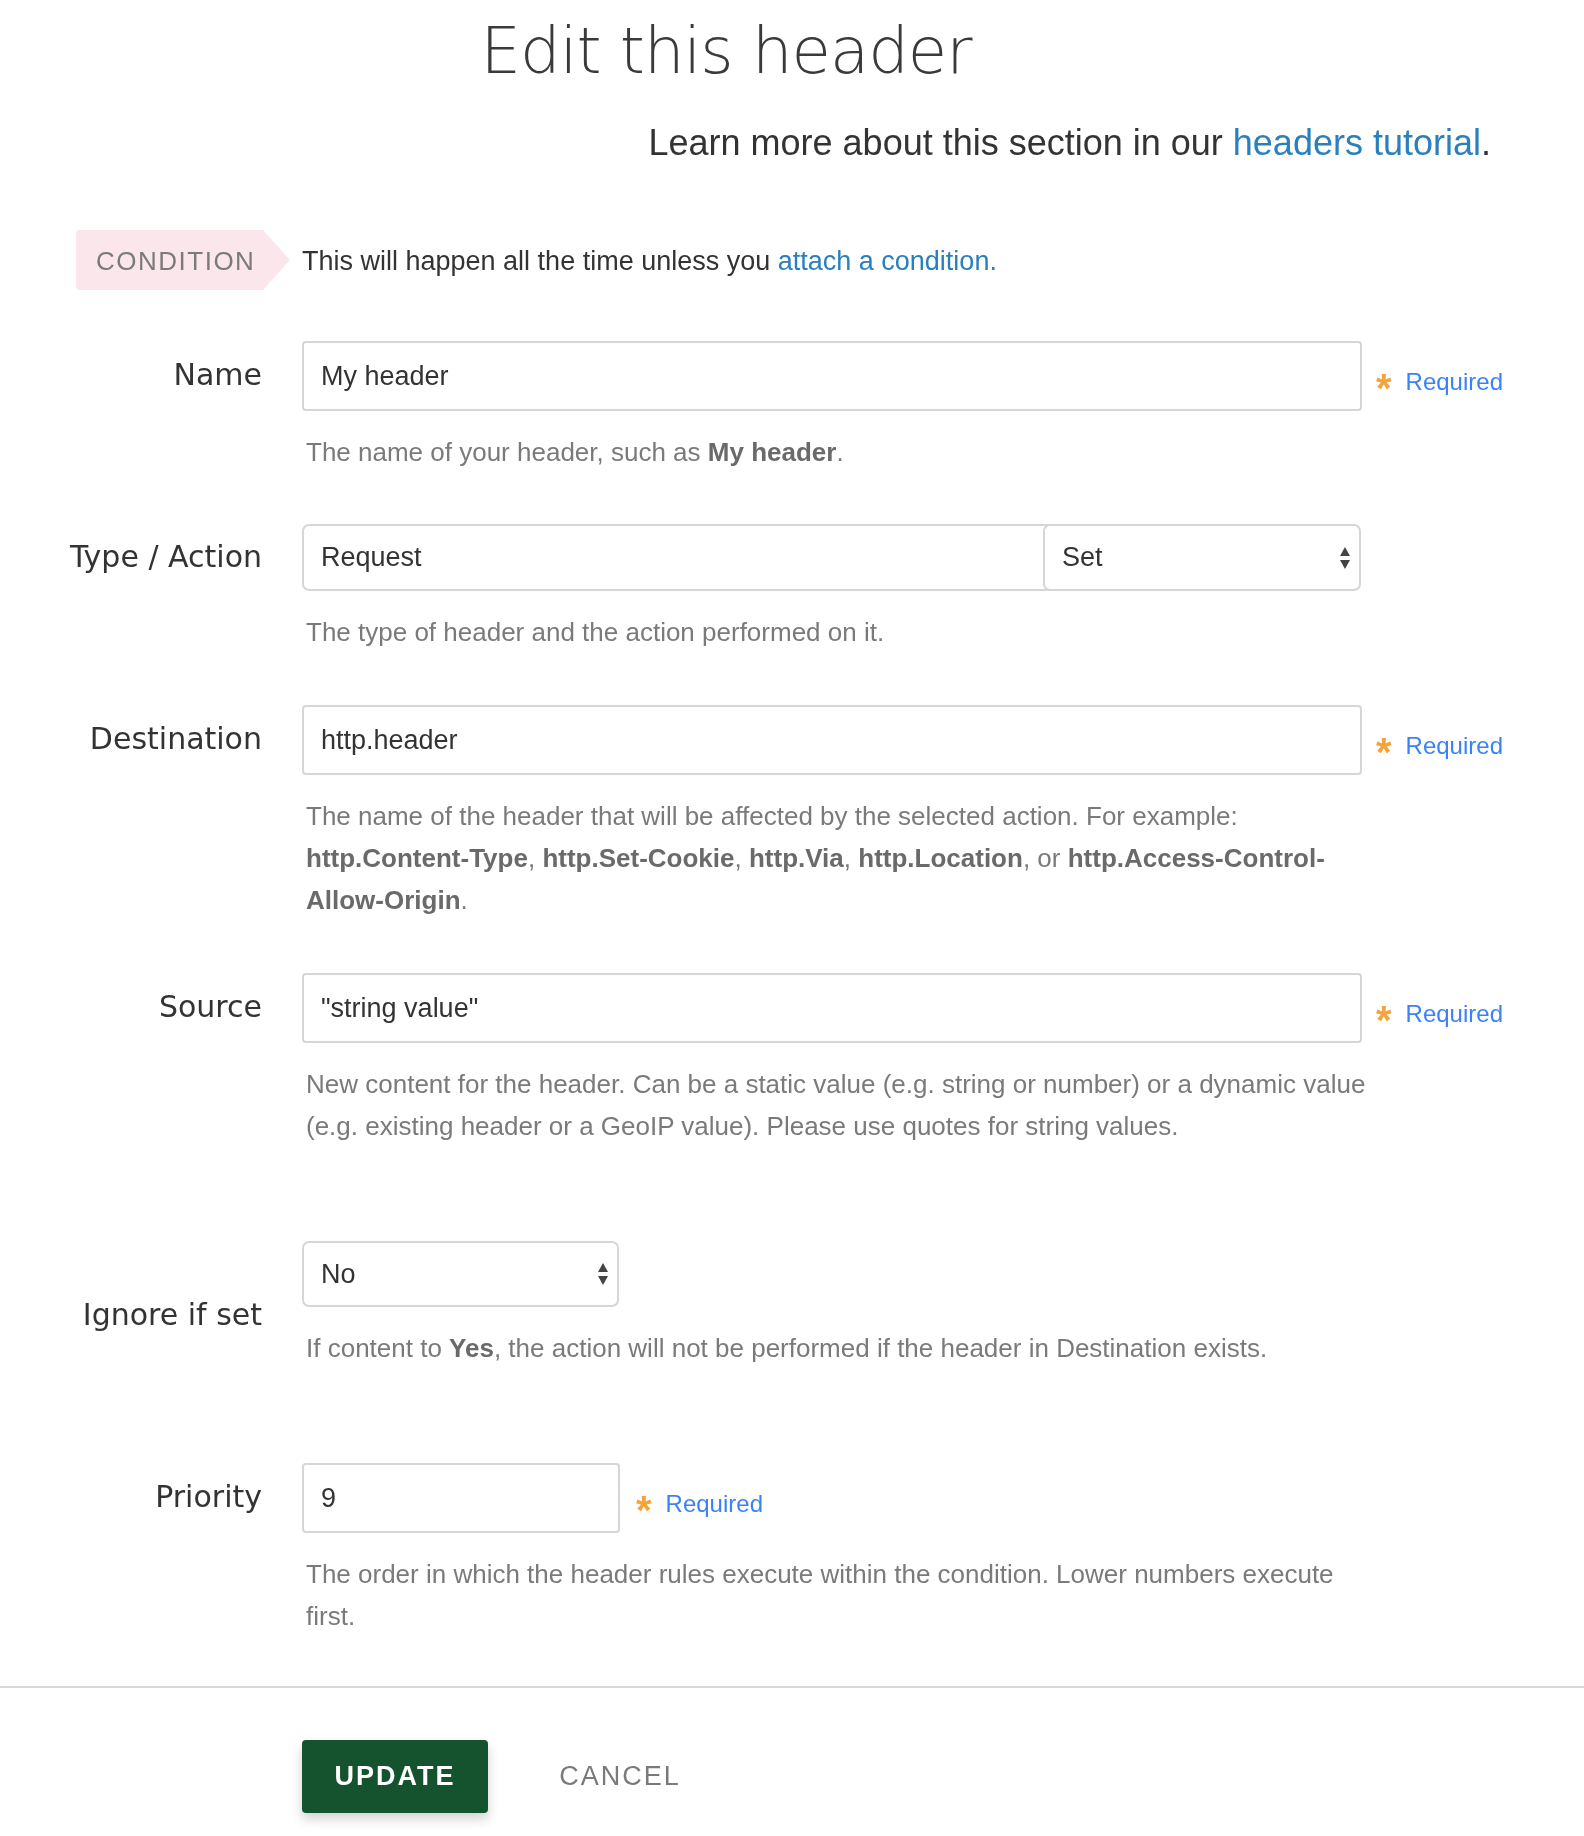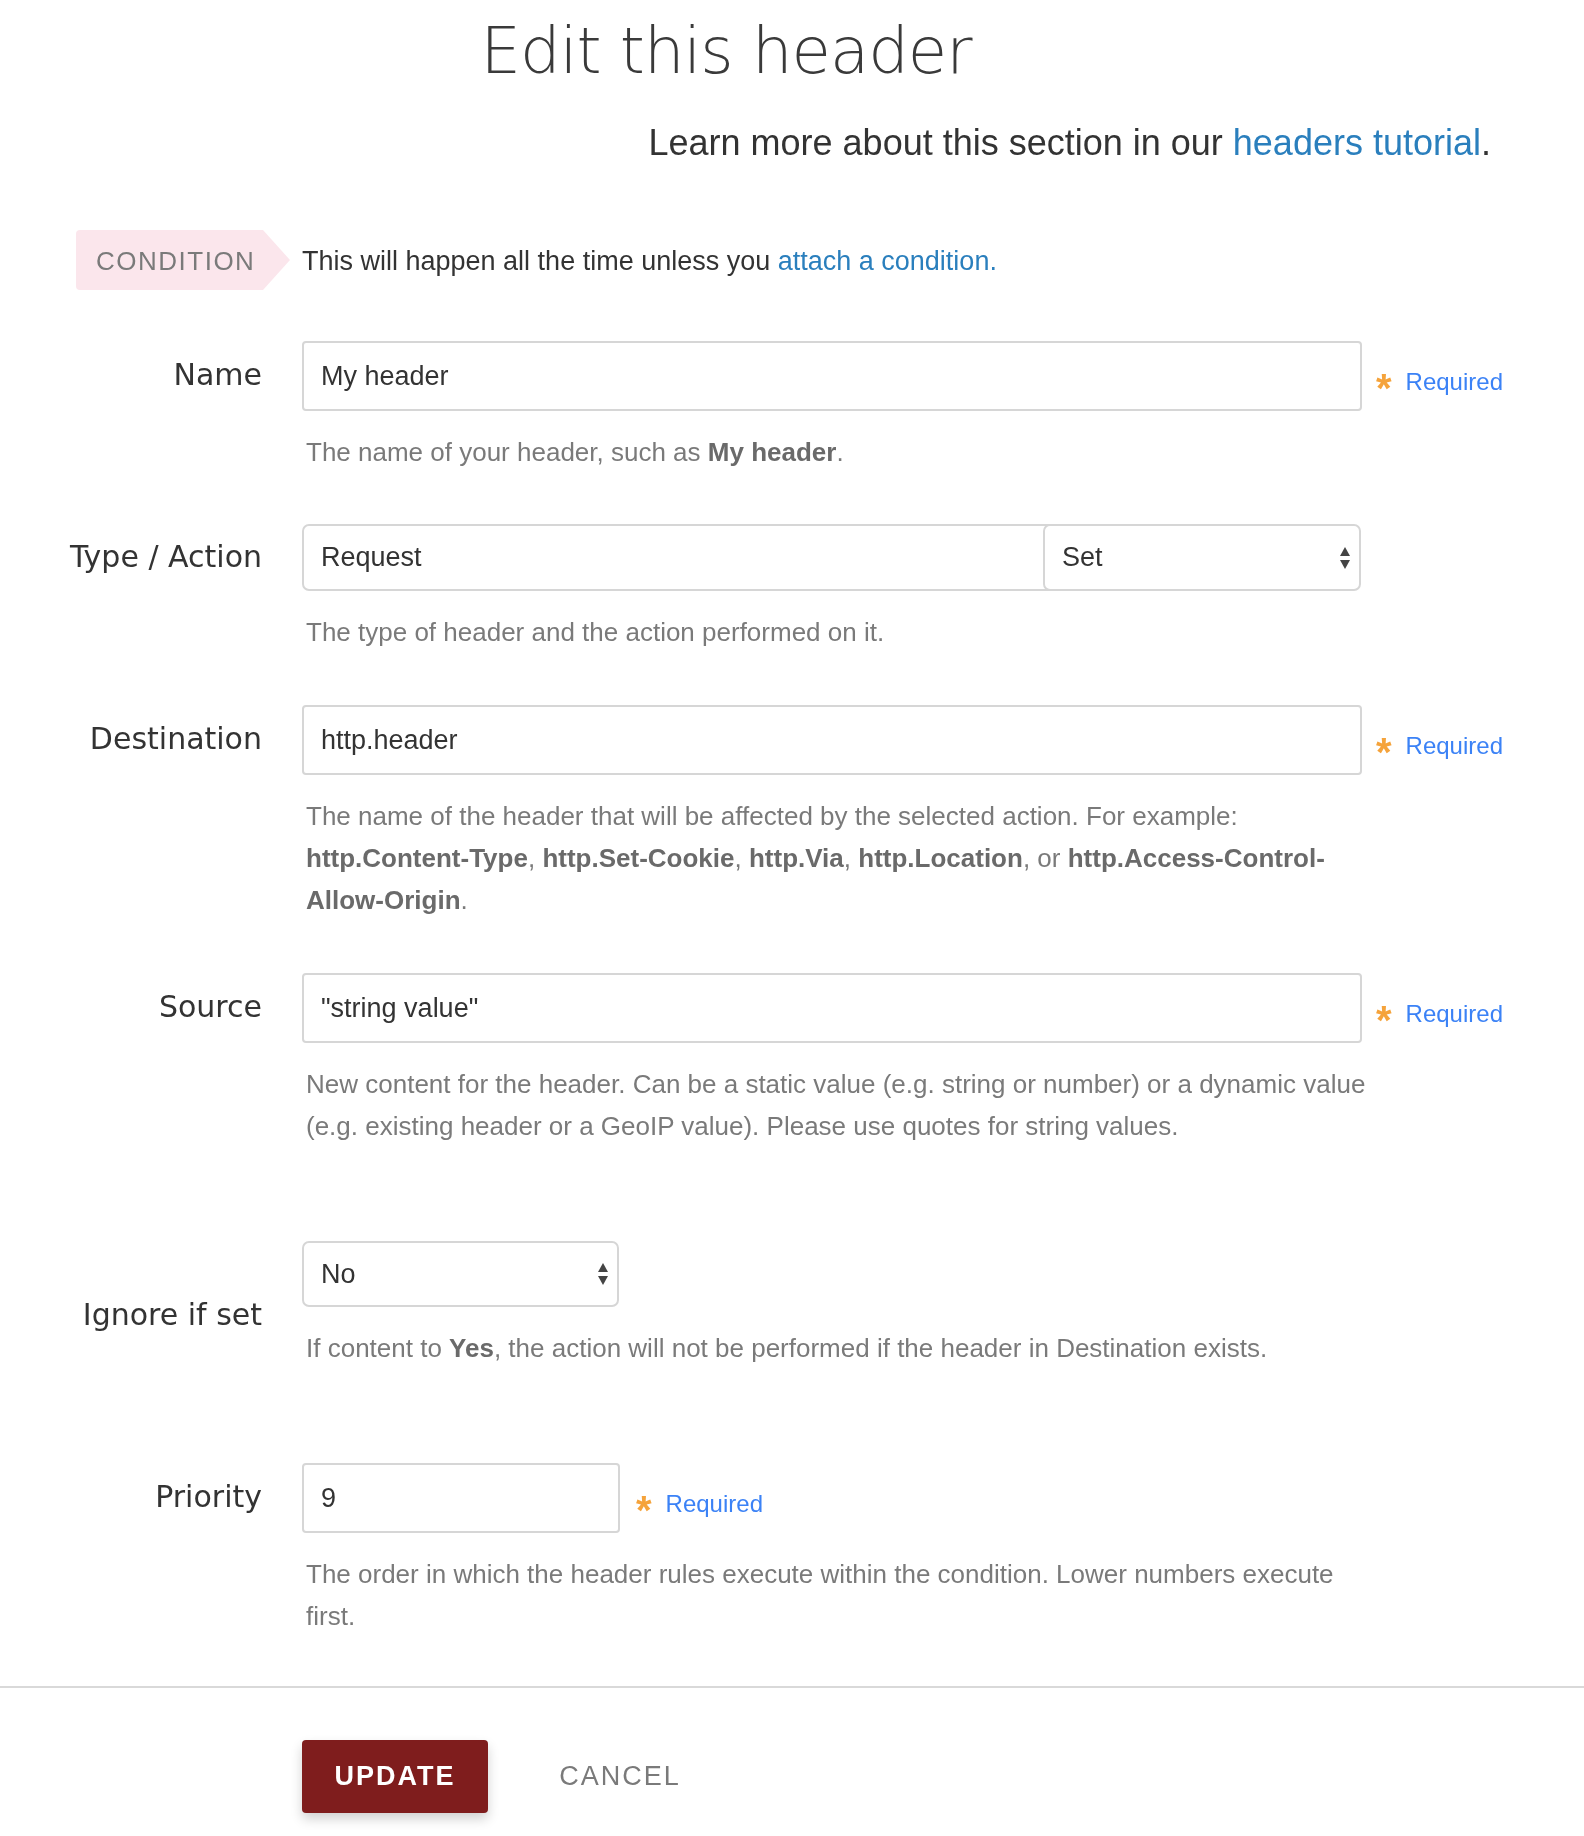--- a/index.html
+++ b/index.html
@@ -27,21 +27,21 @@
 
   .req { position: absolute; display: flex; align-items: center; gap: 14px; }
   .req .star { color: #f5a33b; font-size: 40px; font-weight: bold; line-height: 1; margin-top: 12px; }
   .req .rtxt { color: #3b82f6; font-size: 24px; }
 
   .help { position: absolute; left: 306px; width: 1060px; font-size: 26px; line-height: 42px; color: #7a7a7a; }
   .help b { color: #6a6a6a; font-weight: bold; }
 
   .divider { position: absolute; left: 0; top: 1686px; width: 1584px; height: 2px; background: #d9d9d9; }
 
-  .btn-update { position: absolute; left: 302px; top: 1740px; width: 186px; height: 73px; background: #7f1d1d;
+  .btn-update { position: absolute; left: 302px; top: 1740px; width: 186px; height: 73px; background: #14532d;
     border-radius: 4px; color: #fff; font-size: 27px; font-weight: bold; letter-spacing: 2px;
     display: flex; align-items: center; justify-content: center; box-shadow: 0 6px 12px rgba(0,0,0,0.18); border: none; }
   .btn-cancel { position: absolute; left: 540px; top: 1740px; width: 160px; height: 73px; background: transparent;
     color: #7a7a7a; font-size: 27px; letter-spacing: 2px; display: flex; align-items: center; justify-content: center; border: none; }
 </style>
 </head>
 <body>
 
 <h1 class="title">Edit this header</h1>
 <p class="subtitle"><span>Learn more about this section in our </span><a href="#">headers tutorial</a><span>.</span></p>

